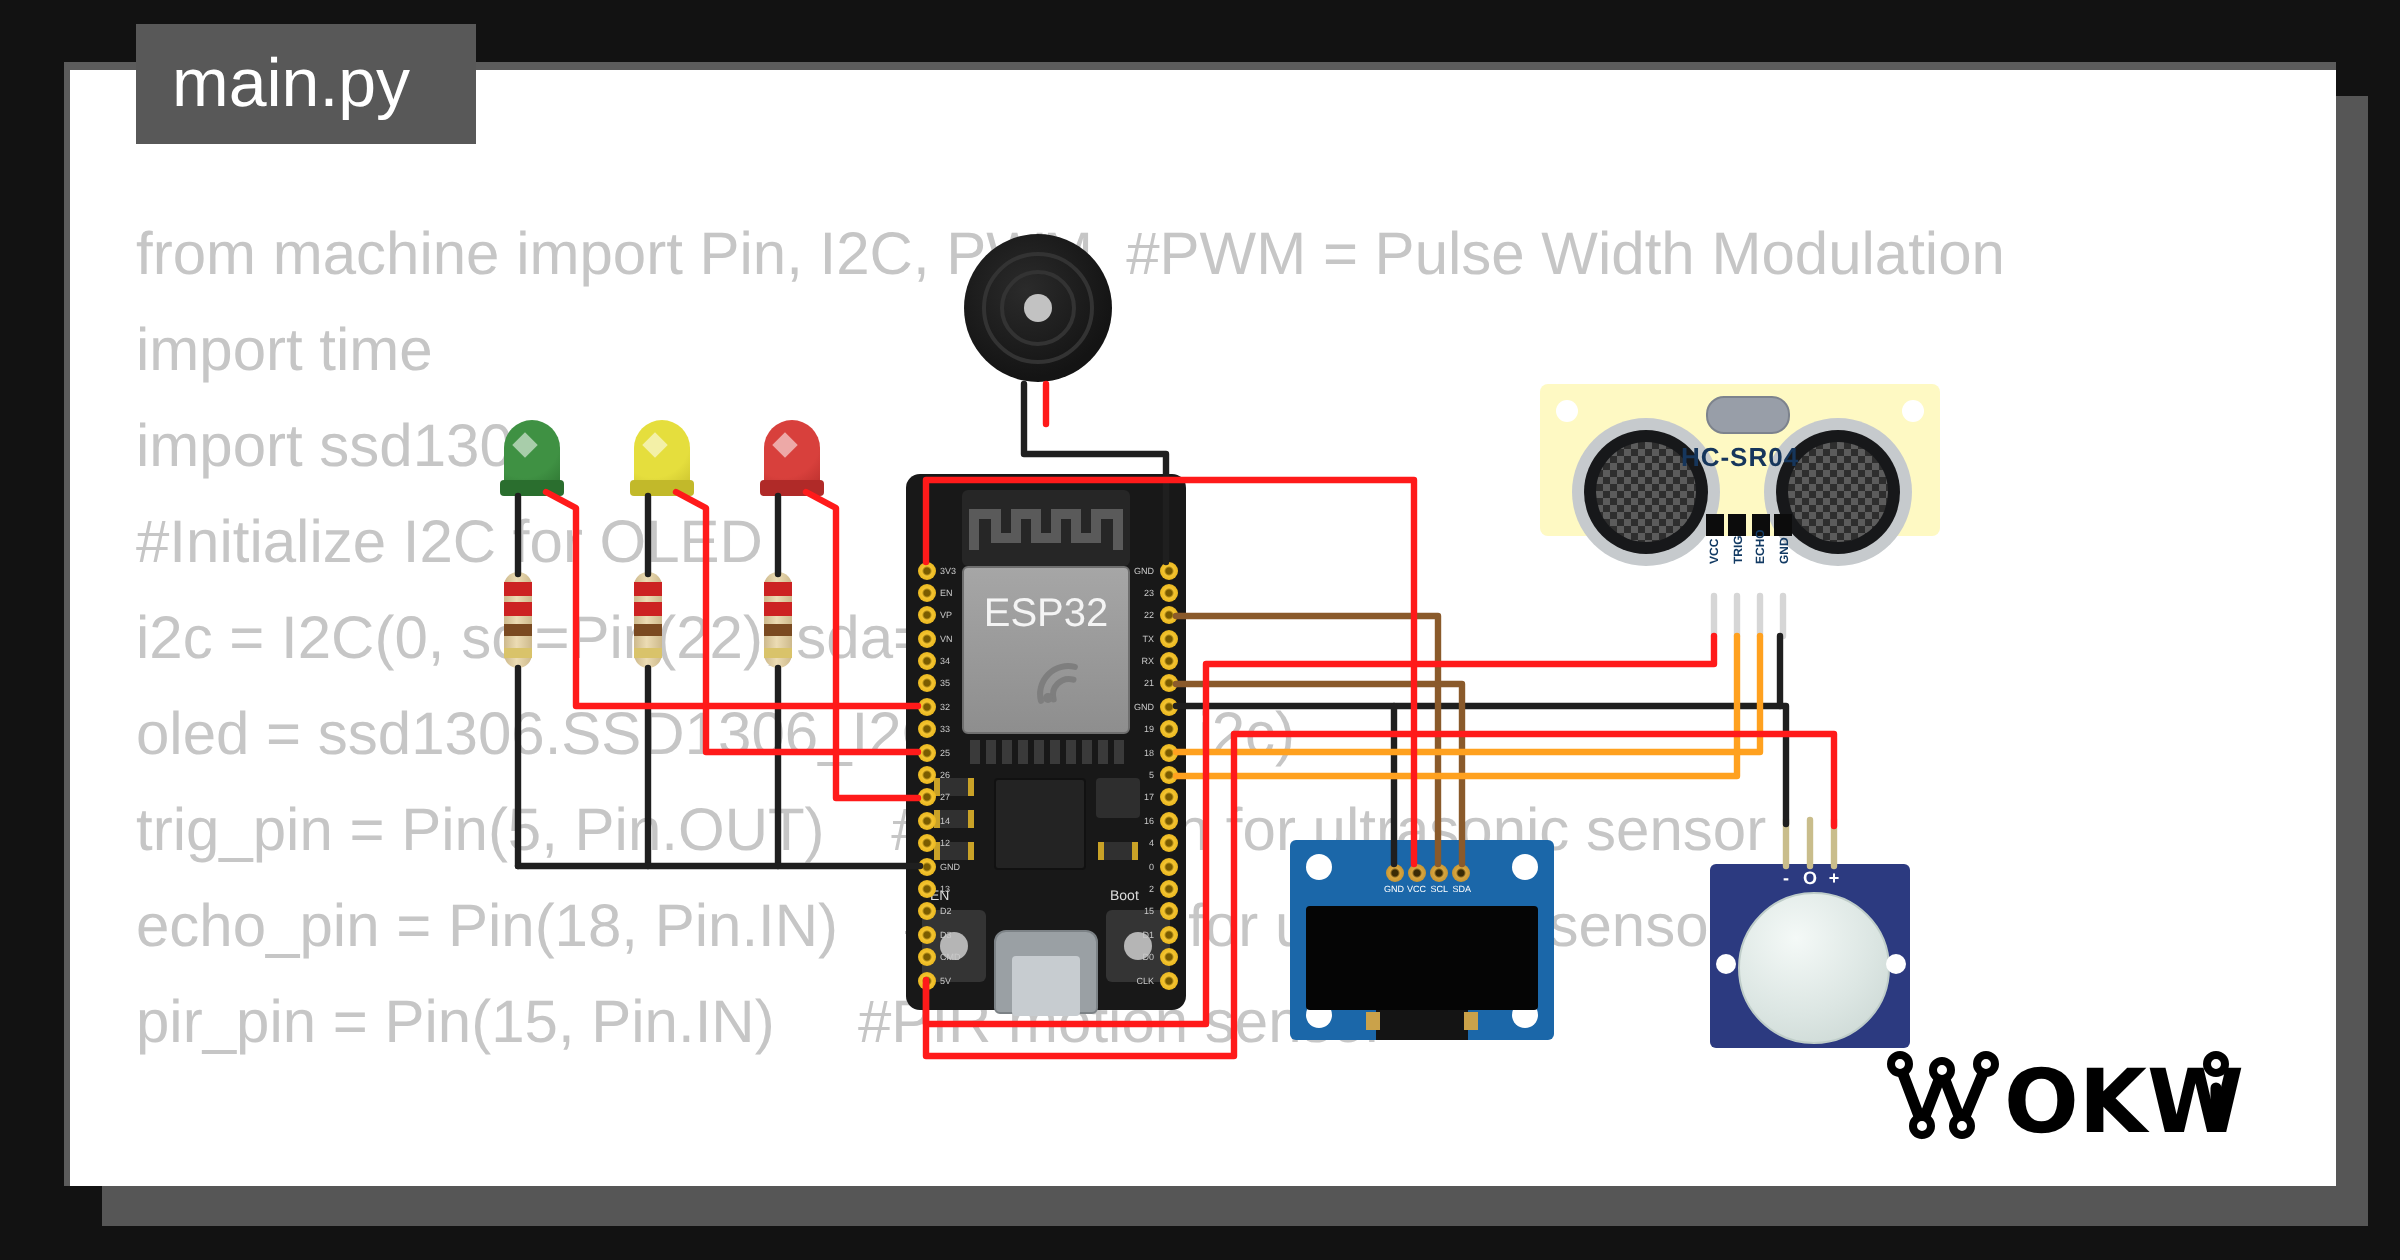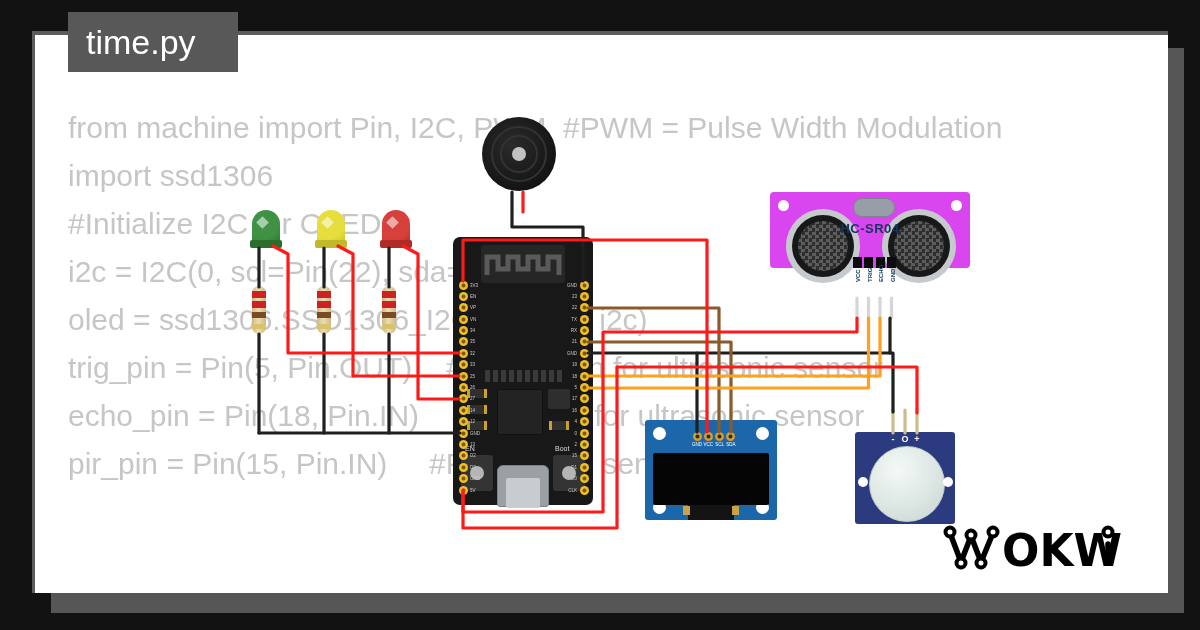--- a/index.html
+++ b/index.html
@@ -46,21 +46,21 @@
   .esp32 .smd{position:absolute;width:14px;height:9px;background:#303030;border-left:3px solid #c9a227;border-right:3px solid #c9a227;}
   .esp32 .btn{position:absolute;width:32px;height:36px;background:#343434;border-radius:3px;}
   .esp32 .btn .cap{position:absolute;left:9px;top:11px;width:14px;height:14px;border-radius:50%;background:#b5b5b5;}
   .esp32 .btnlabel{position:absolute;color:#ddd;font-size:7px;}
   .esp32 .usb{position:absolute;left:44px;top:228px;width:52px;height:42px;background:#9aa0a4;border-radius:6px 6px 3px 3px;border:1px solid #7c8286;box-sizing:border-box;}
   .esp32 .usb .inner{position:absolute;left:8px;top:12px;width:34px;height:30px;background:#c7ccd0;border-radius:2px;}
   .pin-dot{position:absolute;width:9px;height:9px;border-radius:50%;
            background:radial-gradient(circle at 50% 50%, #7a5c00 0 1.5px, #f4c430 2.5px, #e0ac10 100%);}
   .pin-label{position:absolute;color:#c9c9c9;font-size:4.5px;line-height:5px;width:20px;}
   
-  .hcsr04{left:770px;top:192px;width:200px;height:76px;background:#d946ef;border-radius:4px;}
+  .hcsr04{left:770px;top:192px;width:200px;height:76px;background:#fef9c3;border-radius:4px;}
   .hole{position:absolute;border-radius:50%;background:#fff;}
   .transducer{position:absolute;width:74px;height:74px;border-radius:50%;background:#c6cacd;}
   .transducer .b{position:absolute;left:6px;top:6px;width:62px;height:62px;border-radius:50%;background:#17181a;}
   .transducer .mesh{position:absolute;left:12px;top:12px;width:50px;height:50px;border-radius:50%;
        background:repeating-conic-gradient(#5c5c5c 0% 25%, #2e2e2e 0% 50%);background-size:7px 7px;}
   .crystal{position:absolute;left:83px;top:6px;width:40px;height:17px;background:#989ea8;border-radius:9px;border:1px solid #7d838d;}
   .hc-label{position:absolute;left:0;top:29px;width:200px;text-align:center;color:#16365c;font-size:13px;font-weight:bold;letter-spacing:.5px;}
   .hc-pad{position:absolute;width:9px;height:11px;background:#0c0c0c;bottom:0;}
   .hc-pin-label{position:absolute;color:#123a63;font-size:6px;font-weight:bold;transform:rotate(-90deg);transform-origin:0 0;white-space:nowrap;}
   
@@ -77,25 +77,26 @@
   
   .logo{position:absolute;left:938px;top:516px;z-index:2;}
   
   .wires{position:absolute;left:0;top:0;z-index:4;pointer-events:none;}
 </style>
 </head>
 <body>
 
 <div class="card-shadow"></div>
 <div class="card"></div>
-<div class="tab">time.py</div>
+<div class="tab">main.py</div>
 
 <div class="card-clip">
   <div class="code-block">
       <div class="code-line">from machine import Pin, I2C, PWM  #PWM = Pulse Width Modulation</div>
+      <div class="code-line">import time</div>
       <div class="code-line">import ssd1306</div>
       <div class="code-line"></div>
       <div class="code-line">#Initialize I2C for OLED</div>
       <div class="code-line">i2c = I2C(0, scl=Pin(22), sda=Pin(21))</div>
       <div class="code-line">oled = ssd1306.SSD1306_I2C(128, 64, i2c)</div>
       <div class="code-line"></div>
       <div class="code-line">trig_pin = Pin(5, Pin.OUT)    #Trigger pin for ultrasonic sensor</div>
       <div class="code-line">echo_pin = Pin(18, Pin.IN)    #Echo pin for ultrasonic sensor</div>
       <div class="code-line">pir_pin = Pin(15, Pin.IN)     #PIR motion sensor</div>
     </div>
@@ -158,20 +159,30 @@
       <div class="band" style="top: 26px; height: 6px; background: rgb(122, 74, 33);"></div>
       <div class="band" style="top: 38px; height: 5px; background: rgb(217, 195, 106);"></div>
     </div>
   </div>
 
 <div class="comp esp32">
   <div class="antenna">
     <svg width="84" height="38">
         <path d="M6,30 V12 H17 V24 H27 V12 H37 V24 H47 V12 H57 V24 H67 V12 H78 V30" stroke="#5a5a5a" fill="none" stroke-width="5"></path>
       </svg>
+  </div>
+  <div class="shield">
+    <span class="name">ESP32</span>
+    <svg width="36" height="30" style="position:absolute;left:24px;top:38px">
+      <g transform="rotate(-45 18 15)" stroke="#7e7e7e" stroke-width="3" fill="none" stroke-linecap="round">
+        <path d="M6,22 A14,14 0 0 1 30,22"></path>
+          <path d="M11,26 A8,8 0 0 1 25,26"></path>
+      </g>
+      <circle cx="18" cy="27" r="2.5" fill="#7e7e7e"></circle>
+    </svg>
   </div>
   <div class="padrow"></div>
   <div class="chip"></div>
   <div class="chip2"></div>
   <div class="smd" style="left:14px;top:152px"></div>
   <div class="smd" style="left:14px;top:168px"></div>
   <div class="smd" style="left:14px;top:184px"></div>
   <div class="smd" style="left:96px;top:184px"></div>
   <span class="btnlabel" style="left:12px;top:208px">EN</span>
   <span class="btnlabel" style="left:102px;top:208px">Boot</span>

